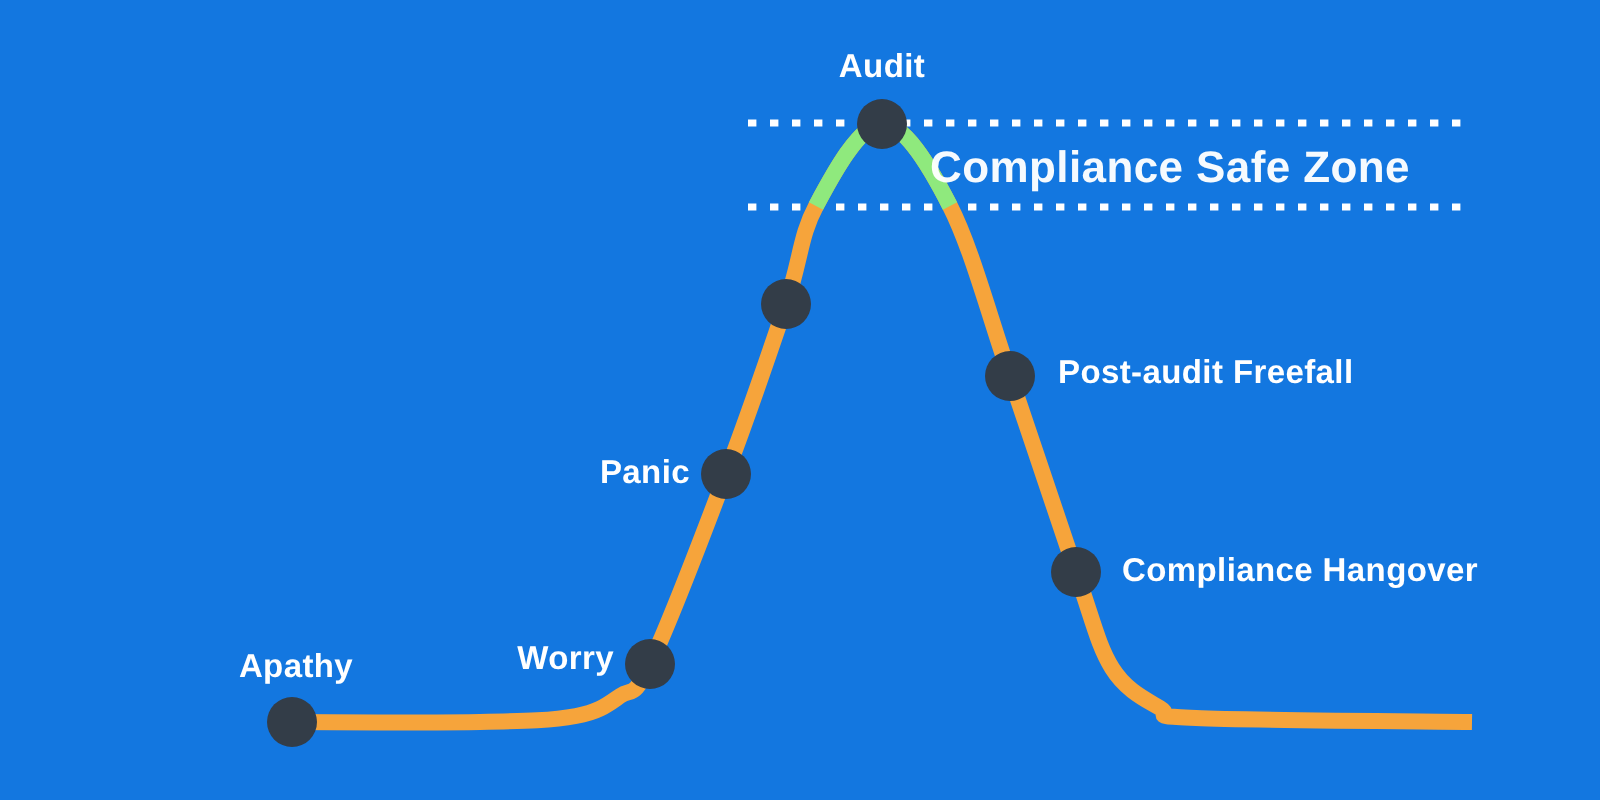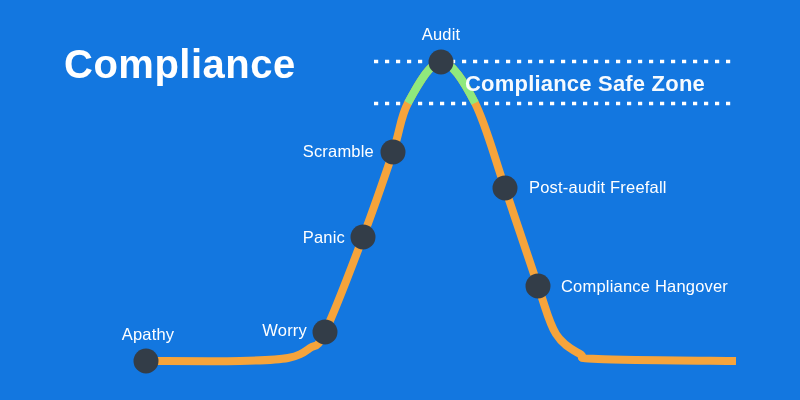--- a/index.html
+++ b/index.html
@@ -13,21 +13,21 @@
   #curve-svg{position:absolute;left:0;top:0;width:800px;height:400px;}
   .title{
     position:absolute;left:64px;top:38px;
     color:#ffffff;
     font-size:40px;font-weight:800;letter-spacing:0.5px;
     line-height:1.3;
   }
   .pt-label{
     position:absolute;
     color:#ffffff;
-    font-size:16.5px;font-weight:400;letter-spacing:0.2px;
+    font-size:16.5px;font-weight:700;letter-spacing:0.2px;
     white-space:nowrap;
   }
   .safe-zone-label{
     position:absolute;
     color:rgba(255,255,255,0.96);
     font-size:22px;font-weight:600;letter-spacing:0.2px;
     white-space:nowrap;
     transform:translate(-50%,-50%);
   }
 </style>
@@ -44,25 +44,23 @@
       <circle cx="146" cy="361" r="12.5" fill="#333D48"></circle>
       <circle cx="325" cy="332" r="12.5" fill="#333D48"></circle>
       <circle cx="363" cy="237" r="12.5" fill="#333D48"></circle>
       <circle cx="393" cy="152" r="12.5" fill="#333D48"></circle>
       <circle cx="441" cy="62" r="12.5" fill="#333D48"></circle>
       <circle cx="505" cy="188" r="12.5" fill="#333D48"></circle>
       <circle cx="538" cy="286" r="12.5" fill="#333D48"></circle>
     </svg>
 
   <div class="title">
-    <div>Compliance</div>
   </div>
 
   <div class="safe-zone-label" id="safe-zone-label" style="left: 585px; top: 84px;">Compliance Safe Zone</div>
 
 <div class="pt-label" style="left: 148px; top: 334px; transform: translate(-50%, -50%);">Apathy</div>
     <div class="pt-label" style="left: 307px; top: 330px; transform: translate(-100%, -50%);">Worry</div>
     <div class="pt-label" style="left: 345px; top: 237px; transform: translate(-100%, -50%);">Panic</div>
-    <div class="pt-label" style="left: 374px; top: 151px; transform: translate(-100%, -50%);">Scramble</div>
     <div class="pt-label" style="left: 441px; top: 34px; transform: translate(-50%, -50%);">Audit</div>
     <div class="pt-label" style="left: 529px; top: 187px; transform: translate(0px, -50%);">Post-audit Freefall</div>
     <div class="pt-label" style="left: 561px; top: 286px; transform: translate(0px, -50%);">Compliance Hangover</div>
   </div>
 
 </body></html>

